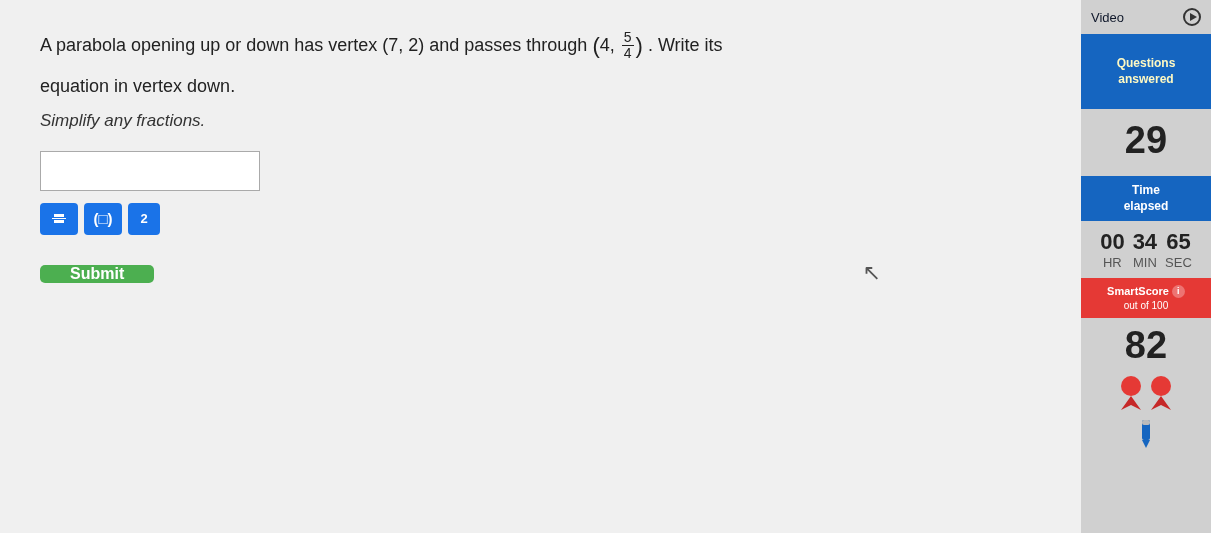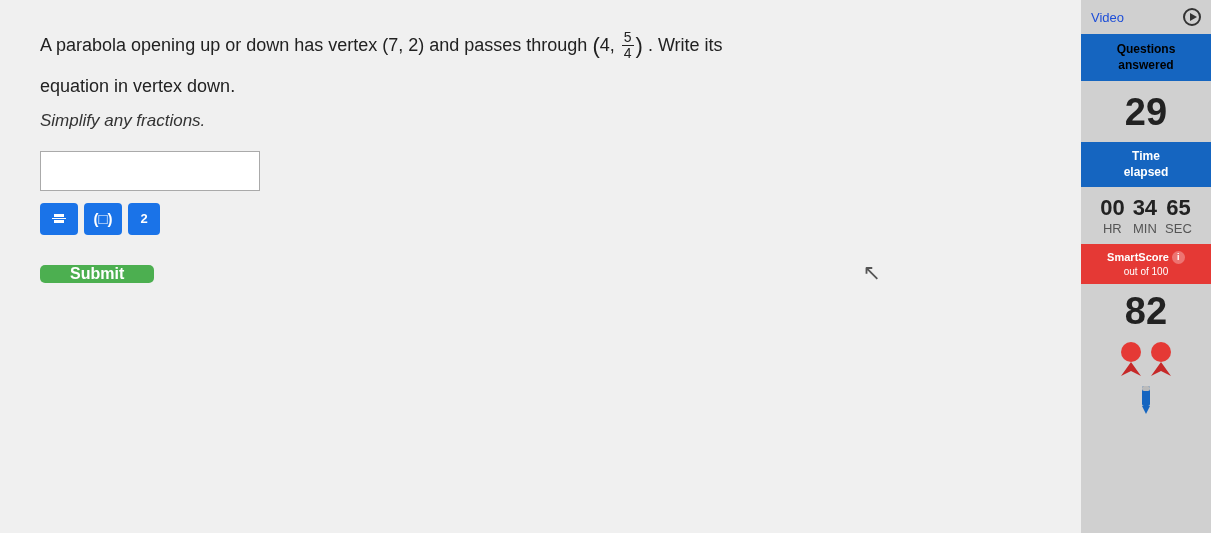--- a/index.html
+++ b/index.html
@@ -145,65 +145,65 @@
     .video-row {
       display: flex;
       align-items: center;
       justify-content: space-between;
       width: 100%;
       padding: 8px 10px;
       background: #d0d0d0;
     }
     .video-label {
       font-size: 13px;
-      color: #1d4ed8;
+      color: #0f172a;
     }
     .play-circle {
       width: 18px;
       height: 18px;
       border: 2px solid #333;
       border-radius: 50%;
       display: flex;
       align-items: center;
       justify-content: center;
     }
     .play-triangle {
       width: 0;
       height: 0;
       border-top: 4px solid transparent;
       border-bottom: 4px solid transparent;
       border-left: 7px solid #333;
       margin-left: 2px;
     }
     .questions-answered-box {
       background: #1565c0;
-      color: #000000;
+      color: #fef9c3;
       width: 100%;
       text-align: center;
-      padding: 8px 6px;
+      padding: 22px 6px;
       font-size: 12px;
       font-weight: bold;
       line-height: 1.3;
     }
     .questions-count {
       font-size: 38px;
       font-weight: bold;
       color: #222;
       margin: 10px 0 6px 0;
     }
     .time-elapsed-box {
       background: #1565c0;
       color: white;
       width: 100%;
       text-align: center;
       padding: 7px 6px;
       font-size: 12px;
       font-weight: bold;
       line-height: 1.3;
-      margin-top: 2px;
+      margin-top: 8px;
     }
     .time-display {
       display: flex;
       justify-content: center;
       gap: 4px;
       margin: 8px 0 2px 0;
       align-items: flex-end;
     }
     .time-unit {
       display: flex;

